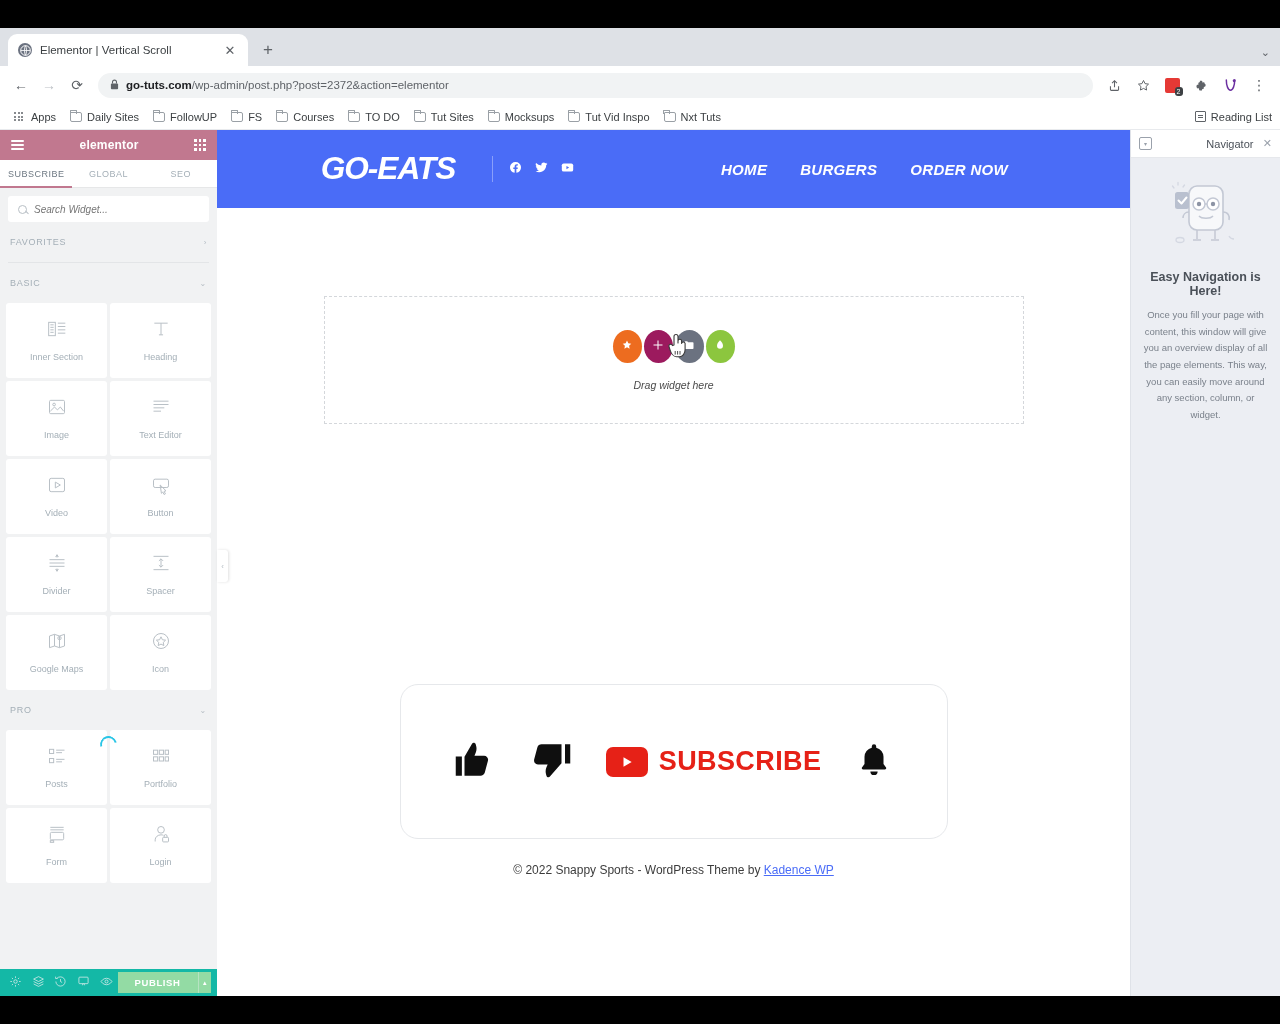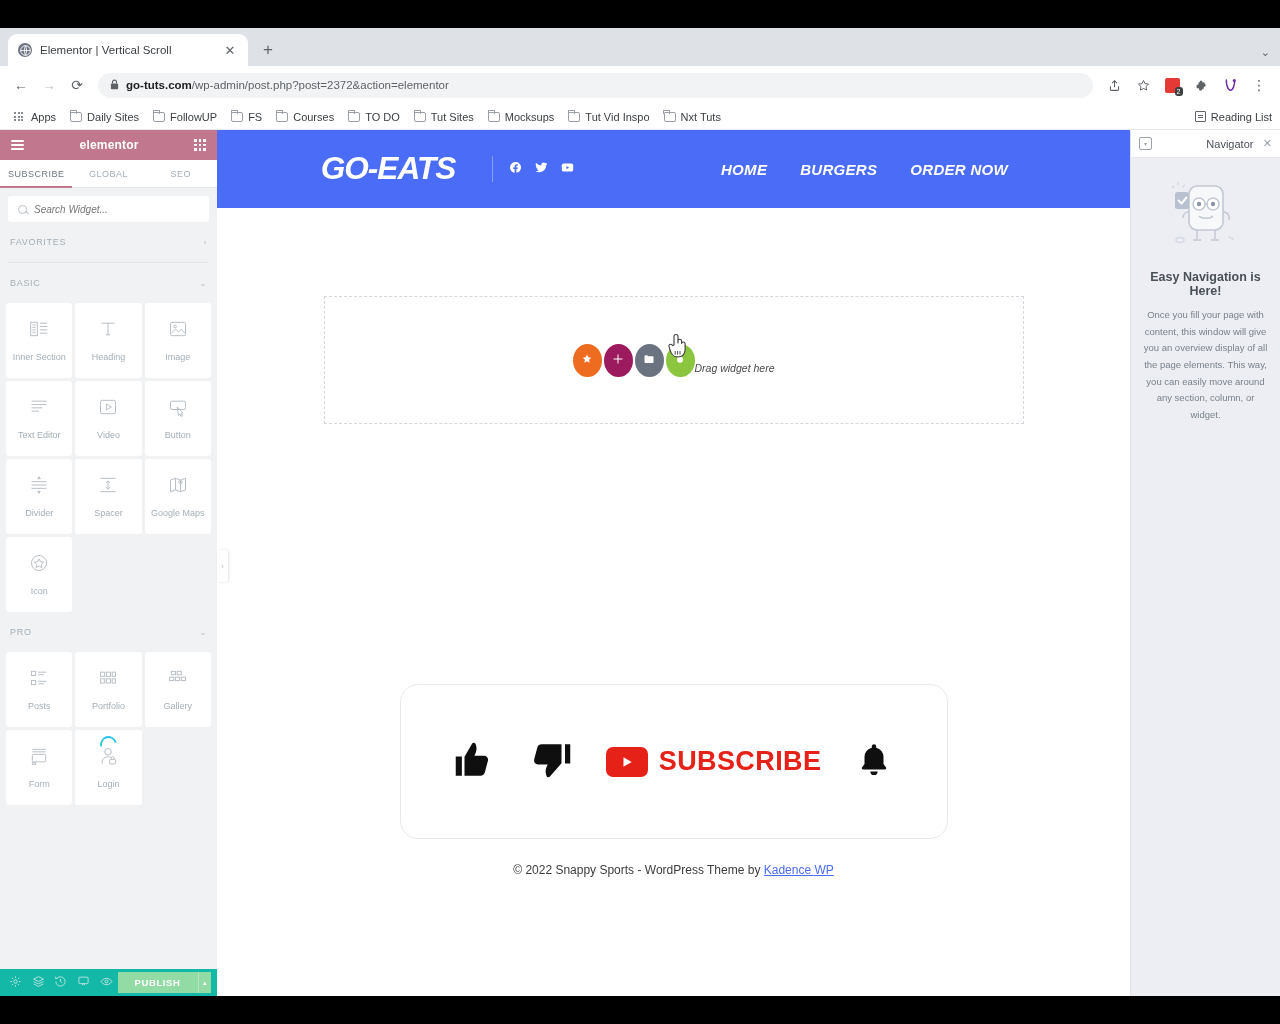--- a/index.html
+++ b/index.html
@@ -189,21 +189,21 @@
 
   .el-section-head {
     height: 40px; display: flex; align-items: center;
     justify-content: space-between; padding: 0 10px;
     font-size: 9px; letter-spacing: .7px; color: #a4afb7; cursor: pointer;
   }
   .el-divider { height: 1px; background: #e3e5e7; margin: 0 8px; }
   .chev { font-size: 8px; color: #b5bdc4; }
 
   .el-grid {
-    display: grid; grid-template-columns: 1fr 1fr 1fr;
+    display: grid; grid-template-columns: 1fr 1fr;
     gap: 3px; padding: 0 6px;
   }
   .el-widget {
     background: #fff; height: 75px; border-radius: 3px;
     display: flex; flex-direction: column; align-items: center;
     justify-content: center; gap: 9px; cursor: grab;
   }
   .el-widget-label { font-size: 9px; color: #a4afb7; }
   .el-widget svg { stroke: #b9c0c6; fill: none; stroke-width: 1.2; }
 
@@ -276,21 +276,21 @@
   }
   .nav-link {
     color: #fff; font-size: 15px; font-weight: 800;
     font-style: italic; letter-spacing: .3px; cursor: pointer;
     font-family: "Liberation Sans", sans-serif;
   }
 
   .dropzone {
     margin: 88px auto 0; width: 700px; height: 128px;
     border: 1.4px dashed #d4d7db;
-    display: flex; flex-direction: row;
+    display: flex; flex-direction: column;
     align-items: center; justify-content: center;
     position: relative;
   }
   .dz-buttons { display: flex; gap: 2px; }
   .dz-btn {
     width: 29px; height: 33px; border-radius: 50%;
     display: flex; align-items: center; justify-content: center;
     cursor: pointer; position: relative;
   }
   .dz-btn svg { fill: #fff; width: 12px; height: 12px; }
@@ -613,30 +613,20 @@
             <div class="el-widget">
               <span><svg viewBox="0 0 24 24" width="20" height="20">
                   <rect x="3" y="5" width="5" height="5"></rect>
                   <rect x="10" y="5" width="5" height="5"></rect>
                   <rect x="17" y="5" width="4" height="5"></rect>
                   <rect x="3" y="13" width="5" height="5"></rect>
                   <rect x="10" y="13" width="5" height="5"></rect>
                   <rect x="17" y="13" width="4" height="5"></rect>
                 </svg></span>
               <span class="el-widget-label">Portfolio</span>
-            </div>
-            <div class="el-widget">
-              <span><svg viewBox="0 0 24 24" width="20" height="20">
-                  <rect x="4" y="4" width="5" height="4"></rect>
-                  <rect x="11" y="4" width="5" height="4"></rect>
-                  <rect x="2" y="11" width="5" height="4"></rect>
-                  <rect x="9" y="11" width="5" height="4"></rect>
-                  <rect x="16" y="11" width="5" height="4"></rect>
-                </svg></span>
-              <span class="el-widget-label">Gallery</span>
             </div>
             <div class="el-widget">
               <span><svg viewBox="0 0 24 24" width="20" height="20">
                   <path d="M4 4h16M4 7h16"></path>
                   <rect x="4" y="10" width="16" height="9" rx="1.5"></rect>
                   <rect x="4" y="20" width="4" height="2"></rect>
                 </svg></span>
               <span class="el-widget-label">Form</span>
             </div>
             <div class="el-widget">

